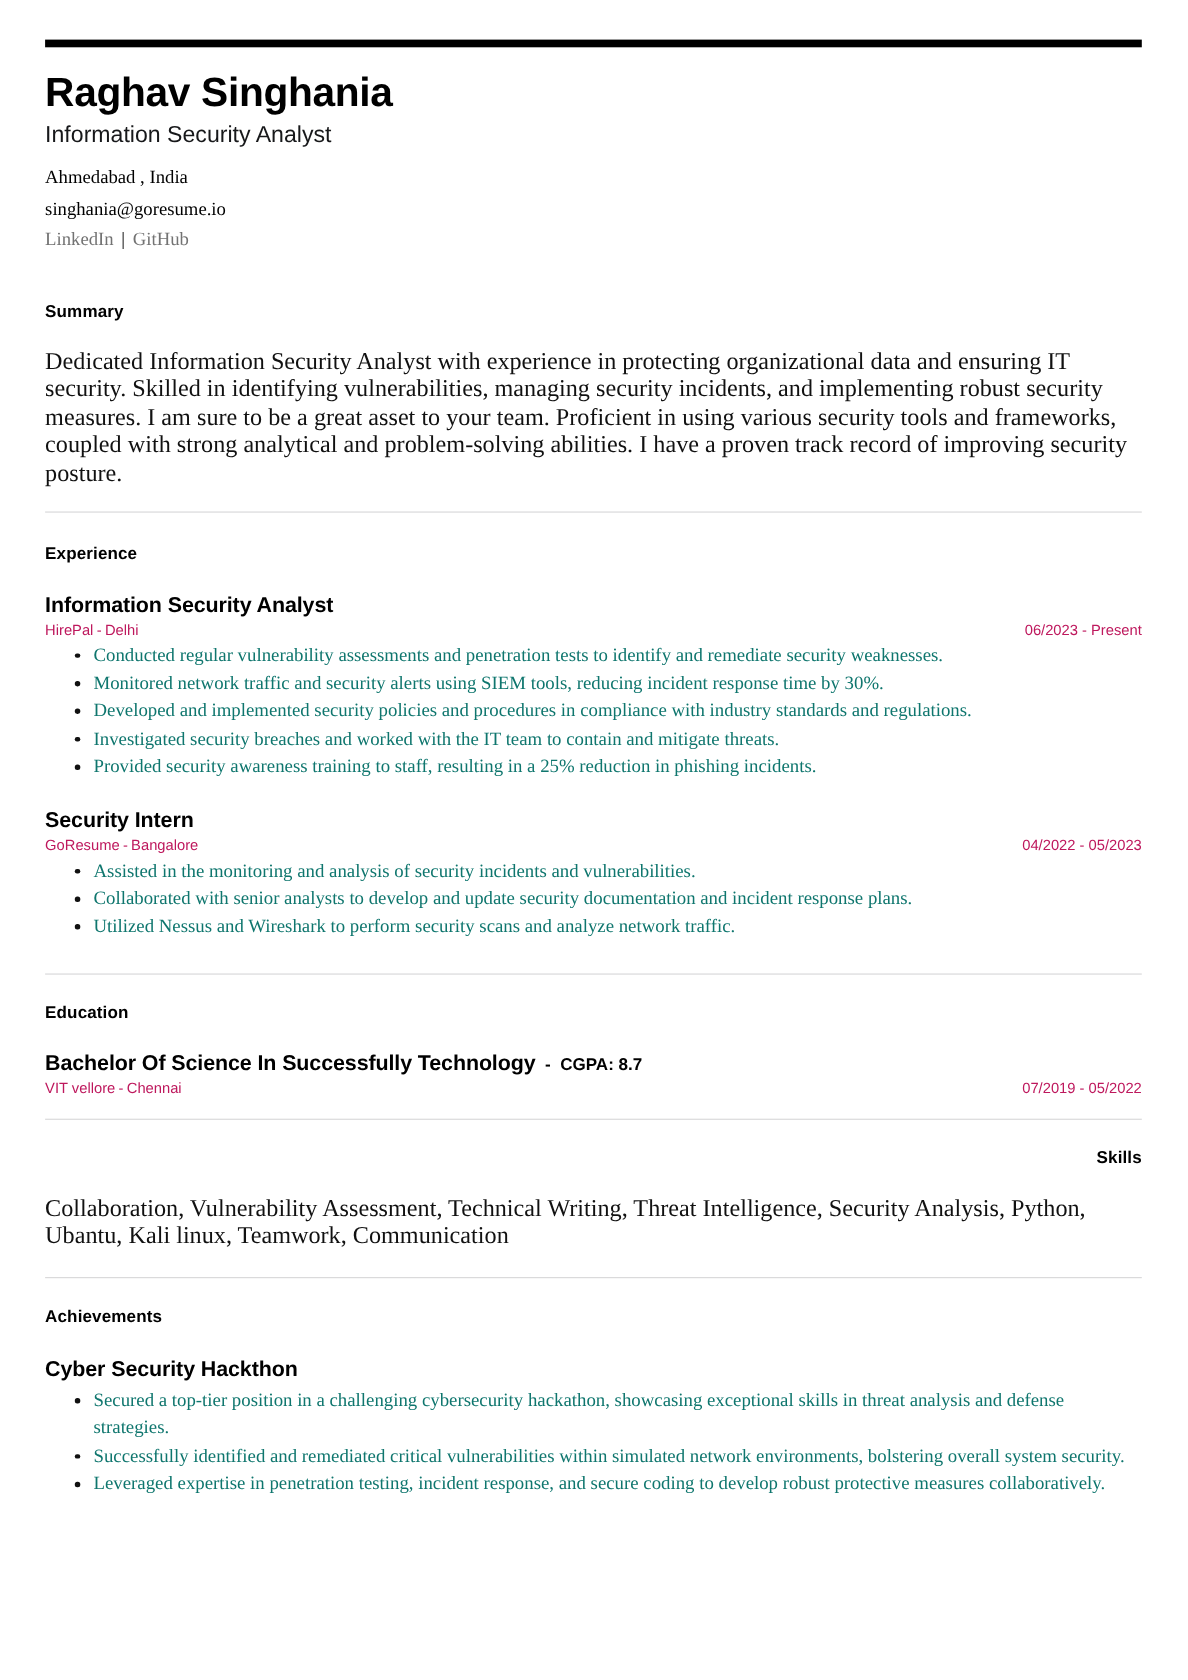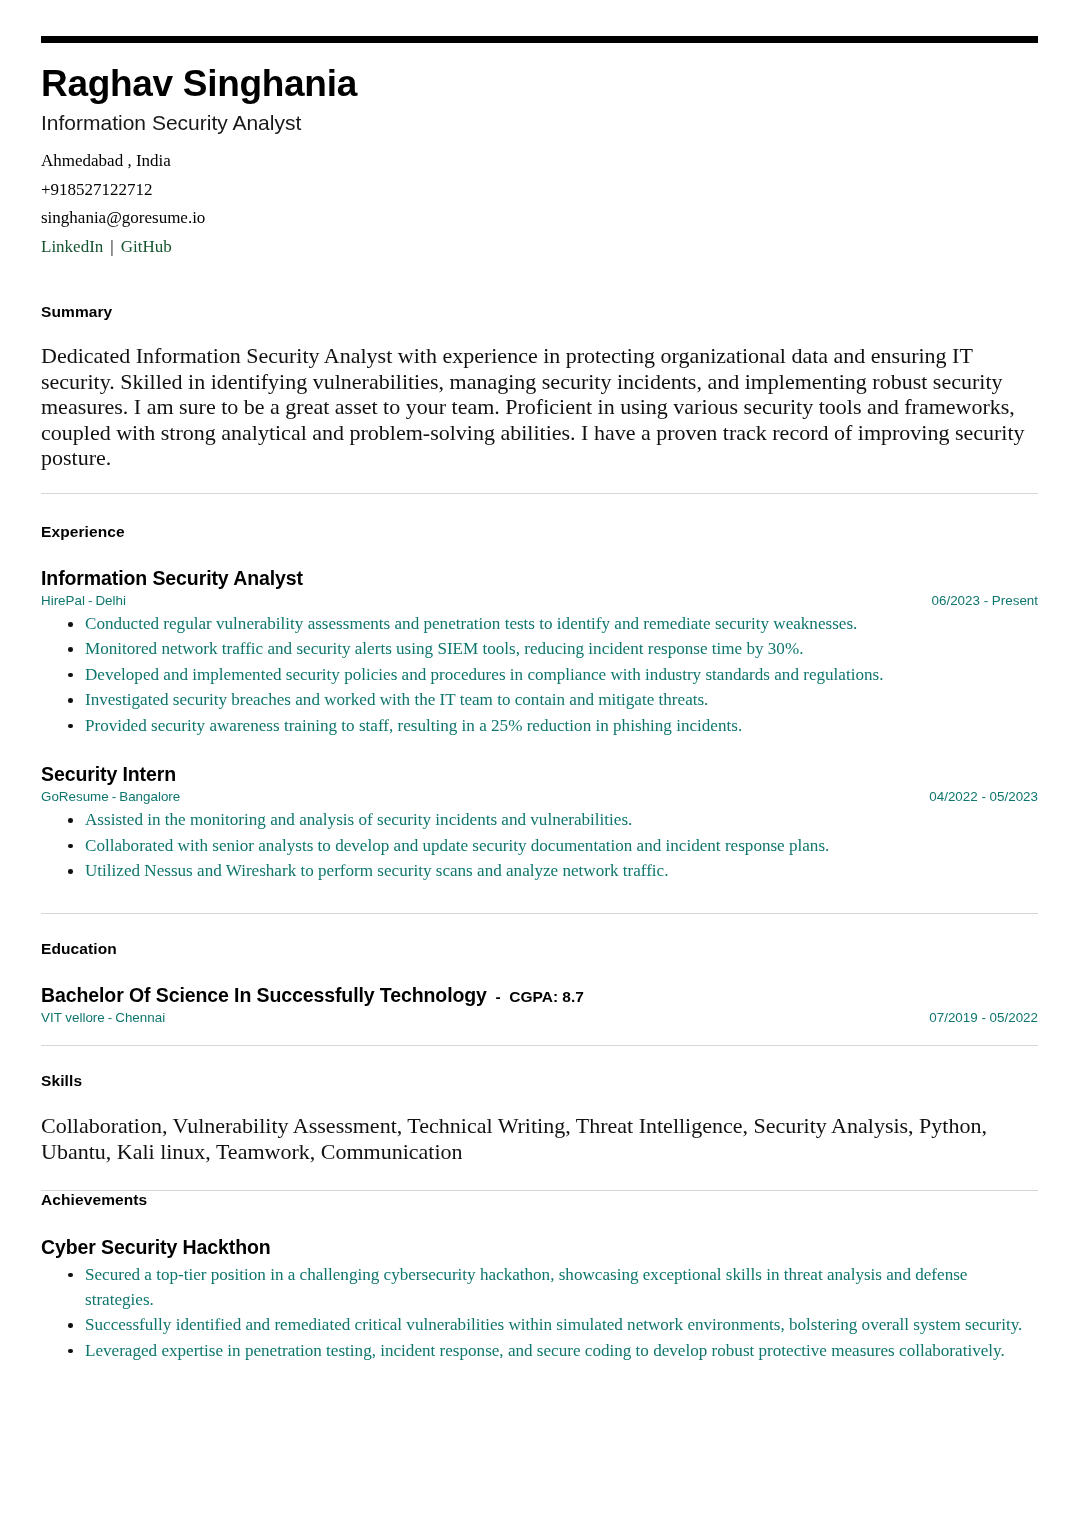--- a/index.html
+++ b/index.html
@@ -53,21 +53,21 @@
     font-size: 17px;
     line-height: 28.5px;
     color: #000;
   }
   .contact-line .sep {
     display: inline-block;
     padding: 0 7px;
     color: #000;
   }
   .contact-line a {
-    color: #14532d;
+    color: #737373;
     text-decoration: none;
   }
 
   
   .section {
     margin: 0;
   }
   .section-head {
     font-family: "Liberation Sans", sans-serif;
     font-weight: bold;
@@ -104,21 +104,21 @@
   .entry-title .sub-note {
     font-size: 15.5px;
     letter-spacing: 0;
   }
   .meta-row {
     display: flex;
     justify-content: space-between;
     align-items: baseline;
     font-family: "Liberation Sans", sans-serif;
     font-size: 13.4px;
-    color: #0f766e;
+    color: #be185d;
     margin: 3px 0 0 0;
   }
   .meta-left .dash {
     padding: 0 3px;
   }
   ul.bullets {
     list-style: none;
     margin: 3px 0 0 0;
     padding: 0;
   }
@@ -146,39 +146,38 @@
   .gap-summary-head { margin-top: 42px; }
   .gap-summary-body { margin-top: 22px; }
   .gap-div-1 { margin-top: 22px; }
   .gap-exp-head { margin-top: 29px; }
   .gap-exp-entry1 { margin-top: 26px; }
   .gap-exp-entry2 { margin-top: 25px; }
   .gap-div-2 { margin-top: 30px; }
   .gap-edu-head { margin-top: 26px; }
   .gap-edu-entry { margin-top: 26px; }
   .gap-div-3 { margin-top: 20px; }
-  .gap-skills-head { margin-top: 26px; }
+  .gap-skills-head { margin-top: 26px; text-align: right; }
   .gap-skills-body { margin-top: 23px; }
   .gap-div-4 { margin-top: 25px; }
-  .gap-ach-head { }
+  .gap-ach-head { margin-top: 27px; }
   .gap-ach-entry { margin-top: 27px; }
 </style>
 </head>
 <body>
 
 <div class="page">
 
   <div class="top-rule"></div>
 
   <div>
     <h1 class="name">Raghav Singhania</h1>
     <div class="headline">Information Security Analyst</div>
 
     <div class="contact-line">Ahmedabad ,  India</div>
-    <div class="contact-line">+918527122712</div>
     <div class="contact-line">singhania@goresume.io</div>
     <div class="contact-line"><a href="#">LinkedIn</a><span class="sep">|</span><a href="#">GitHub</a></div>
   </div>
 
   <div class="section">
     <div class="section-head gap-summary-head">Summary</div>
     <p class="body-text gap-summary-body">Dedicated Information Security Analyst with experience in protecting organizational data and ensuring IT security. Skilled in identifying vulnerabilities, managing security incidents, and implementing robust security measures. I am sure to be a great asset to your team. Proficient in using various security tools and frameworks, coupled with strong analytical and problem-solving abilities. I have a proven track record of improving security posture.</p>
   </div>
   <div class="divider gap-div-1"></div>
 

